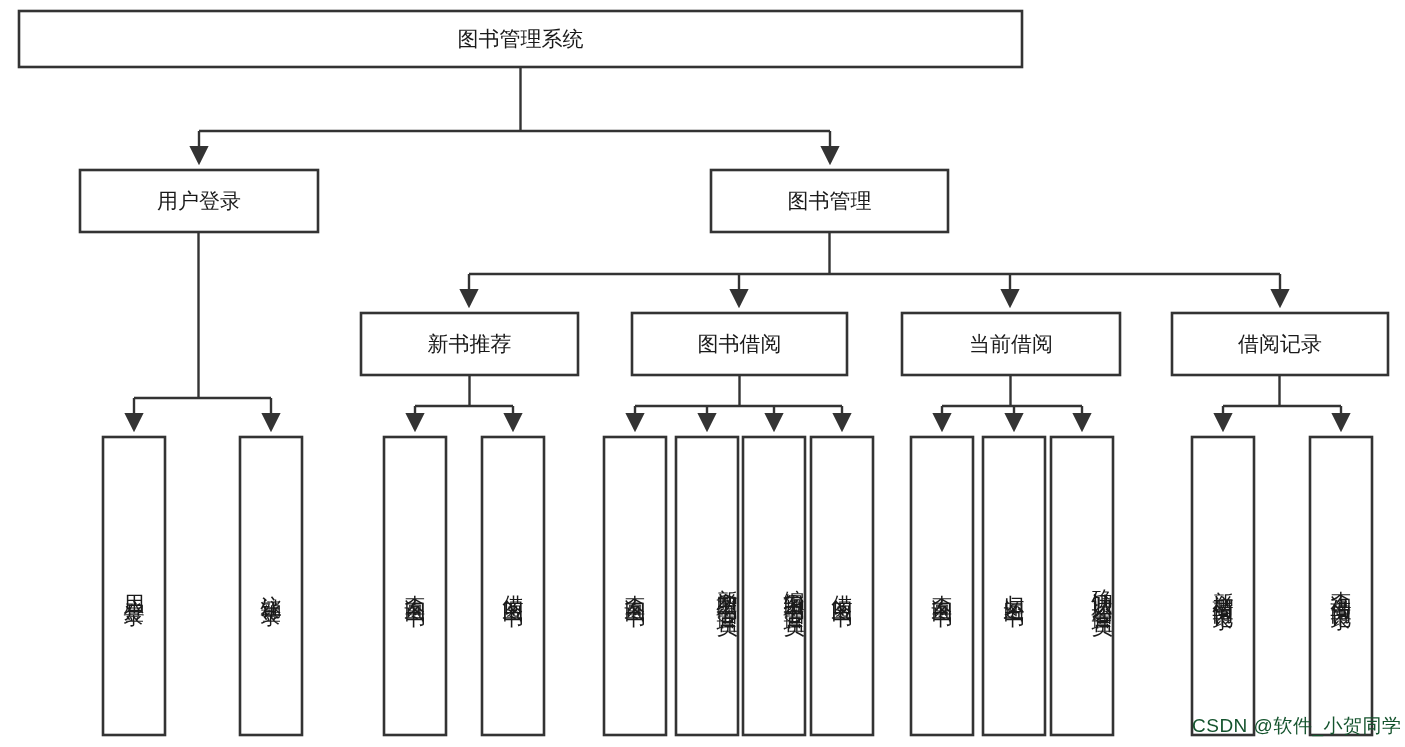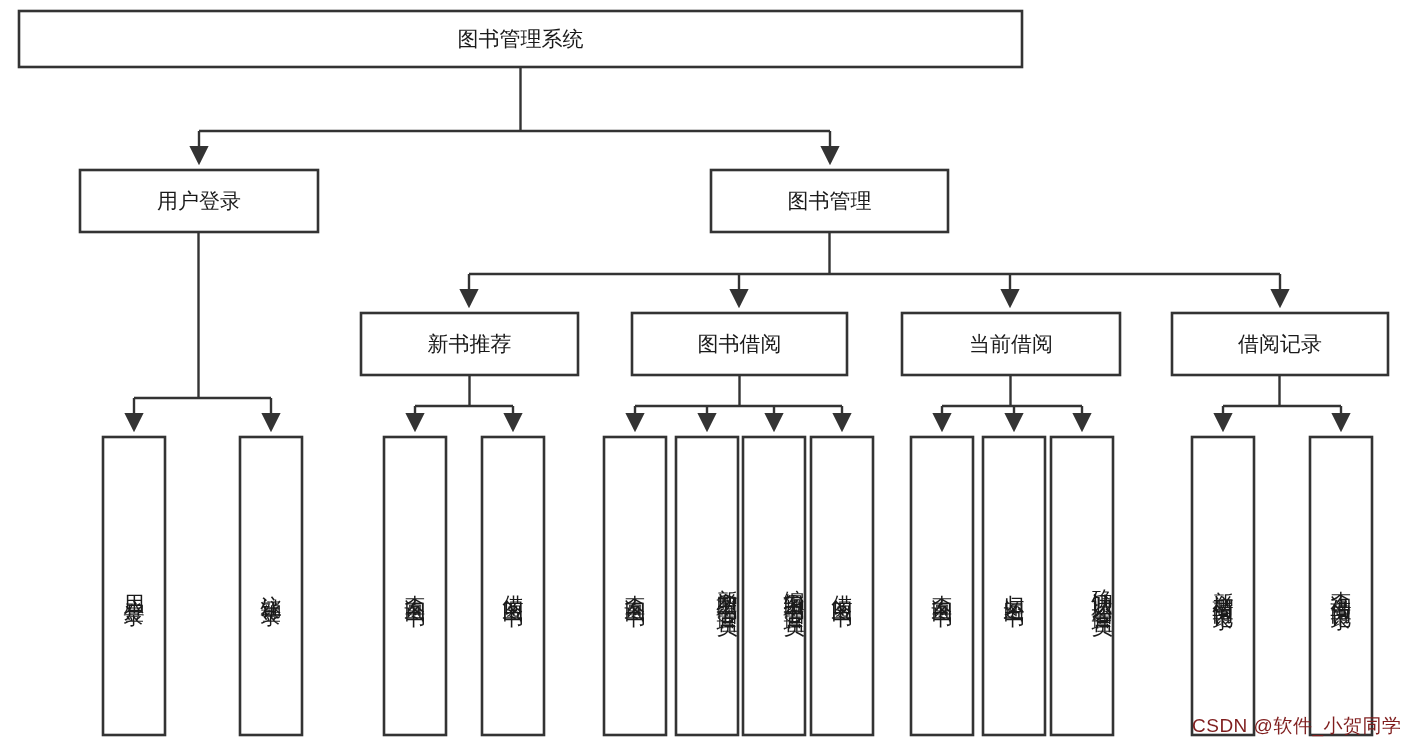--- a/index.html
+++ b/index.html
@@ -61,21 +61,21 @@
     align-items: center;
     justify-content: center;
     text-align: center;
     white-space: nowrap;
     user-select: none;
   }
   .watermark {
     position: absolute;
     font-family: "Liberation Sans", "DejaVu Sans", sans-serif;
     font-size: 19px;
-    color: #7f1d1d;
+    color: #14532d;
     white-space: nowrap;
     letter-spacing: 0.5px;
   }
 </style>
 </head>
 <body>
 
 <div id="diagram-root">
 
   <svg id="flowchart" viewBox="0 0 1405 747">

